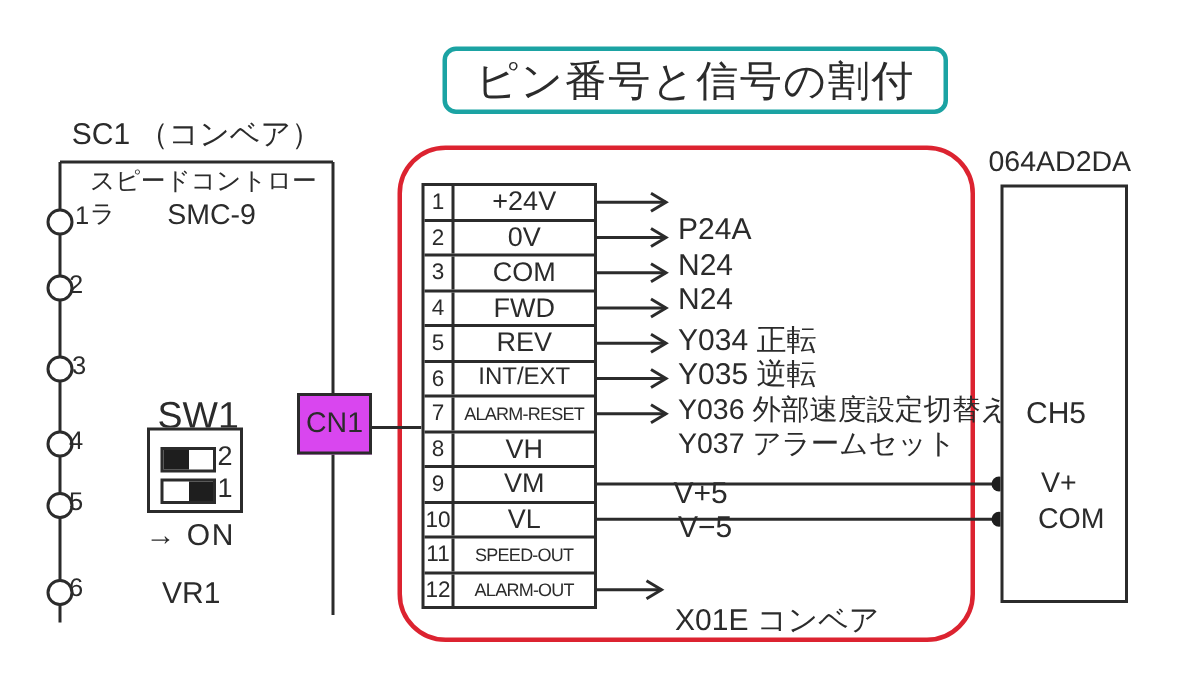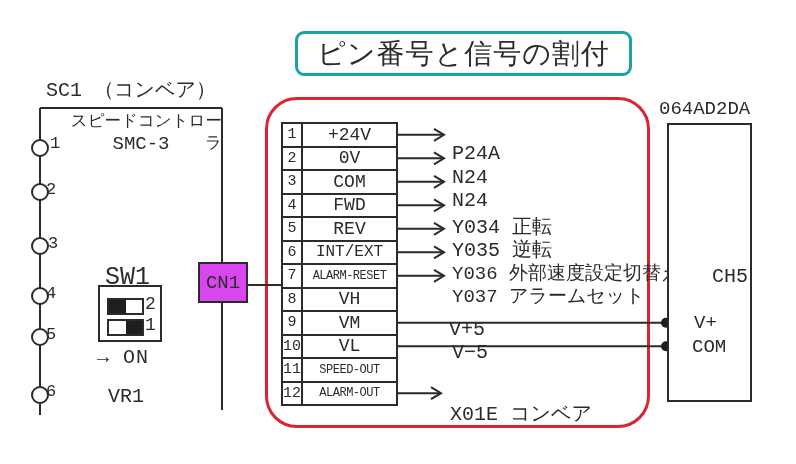--- a/index.html
+++ b/index.html
@@ -1,19 +1,19 @@
 <!DOCTYPE html>
 <html><head>
 <meta charset="utf-8">
 <style>
   html,body{margin:0;padding:0;background:#ffffff;}
   #stage{
     position:relative; width:796px; height:464px; overflow:hidden;
     background:#ffffff; color:#2b2b2b;
-    font-family:Liberation Mono, monospace;
+    font-family:Liberation Sans, sans-serif;
   }
   .abs{position:absolute;}
   svg.layer{position:absolute; left:0; top:0; pointer-events:none;}
 
   
   .title-box{
     left:295px; top:31px; width:337px; height:45px;
     border:3px solid #1ba3a3; border-radius:9px; box-sizing:border-box;
     display:flex; align-items:center; justify-content:center;
     font-size:28px; font-weight:500; letter-spacing:1px; background:#fff;
@@ -21,21 +21,21 @@
 
   
   .red-box{
     left:265px; top:97px; width:385px; height:331px;
     border:3.5px solid #dc2330; border-radius:32px; box-sizing:border-box;
     background:transparent;
   }
 
   
   .sc1-heading{left:38px; top:76px; width:186px; text-align:center; font-size:20px;}
-  .dev-line1{left:60px; top:110px; width:162px; text-align:right; font-size:16.5px;}
+  .dev-line1{left:60px; top:110px; width:162px; text-align:left; font-size:16.5px;}
   .dev-line2{left:60px; top:133px; width:162px; text-align:center; font-size:19px;}
   .term-num{font-size:17px; width:18px; text-align:left;}
   .vr-label{left:108px; top:385px; font-size:20px;}
 
   
   .sw-label{left:105px; top:263px; font-size:25px;}
   .dip-box{left:98px; top:285px; width:64px; height:57px; border:2px solid #2b2b2b; box-sizing:border-box; background:#fff;}
   .dip-track{position:absolute; left:7px; width:33px; height:13px; border:2px solid #2b2b2b; background:#fff;}
   .dip-knob{position:absolute; top:0; bottom:0; width:50%; background:#1e1e1e;}
   .dip-track[data-pos="left"] .dip-knob{left:0;}
@@ -63,21 +63,21 @@
   .tsig{flex:1; display:flex; align-items:center; justify-content:center; font-size:18px;}
   .tsig.sm{font-size:16px;}
   .tsig.xs{font-size:12px; letter-spacing:-0.5px;}
 
   
   .alabel{font-size:20px; white-space:nowrap;margin-top:19px;}
 
   
   .ad-heading{left:659px; top:98px; width:96px; font-size:19px;}
   .ad-box{left:667px; top:123px; width:85px; height:279px; border:2px solid #2b2b2b; box-sizing:border-box; background:#fff;}
-  .ch-label{left:684px; top:265px; font-size:20px;margin-left:28px;}
+  .ch-label{left:684px; top:265px; font-size:20px;}
   .adt-label{font-size:19px;}
 </style>
 </head>
 <body>
 
 <div id="stage">
 
   <div class="abs red-box"></div>
 
   <svg class="layer" width="796" height="464" viewBox="0 0 796 464" fill="none" stroke="#2b2b2b" stroke-width="2">
@@ -140,21 +140,21 @@
       </g>
 
     <circle cx="681" cy="307" r="10.5" fill="#1e1e1e" stroke="none"></circle>
     <circle cx="680" cy="334" r="10.5" fill="#1e1e1e" stroke="none"></circle>
   </svg>
 
   <div class="abs title-box">ピン番号と信号の割付</div>
 
   <div class="abs sc1-heading">SC1 （コンベア）</div>
   <div class="abs dev-line1">スピードコントローラ</div>
-  <div class="abs dev-line2">SMC-3</div>
+  <div class="abs dev-line2">SMC-9</div>
 
   <div class="abs term-num" style="left:50px; top:134px;">1</div>
   <div class="abs term-num" style="left:46px; top:180px;">2</div>
   <div class="abs term-num" style="left:48px; top:234px;">3</div>
   <div class="abs term-num" style="left:46px; top:284px;">4</div>
   <div class="abs term-num" style="left:46px; top:325px;">5</div>
   <div class="abs term-num" style="left:46px; top:382px;">6</div>
 
   <div class="abs sw-label">SW1</div>
   <div class="abs dip-box">

